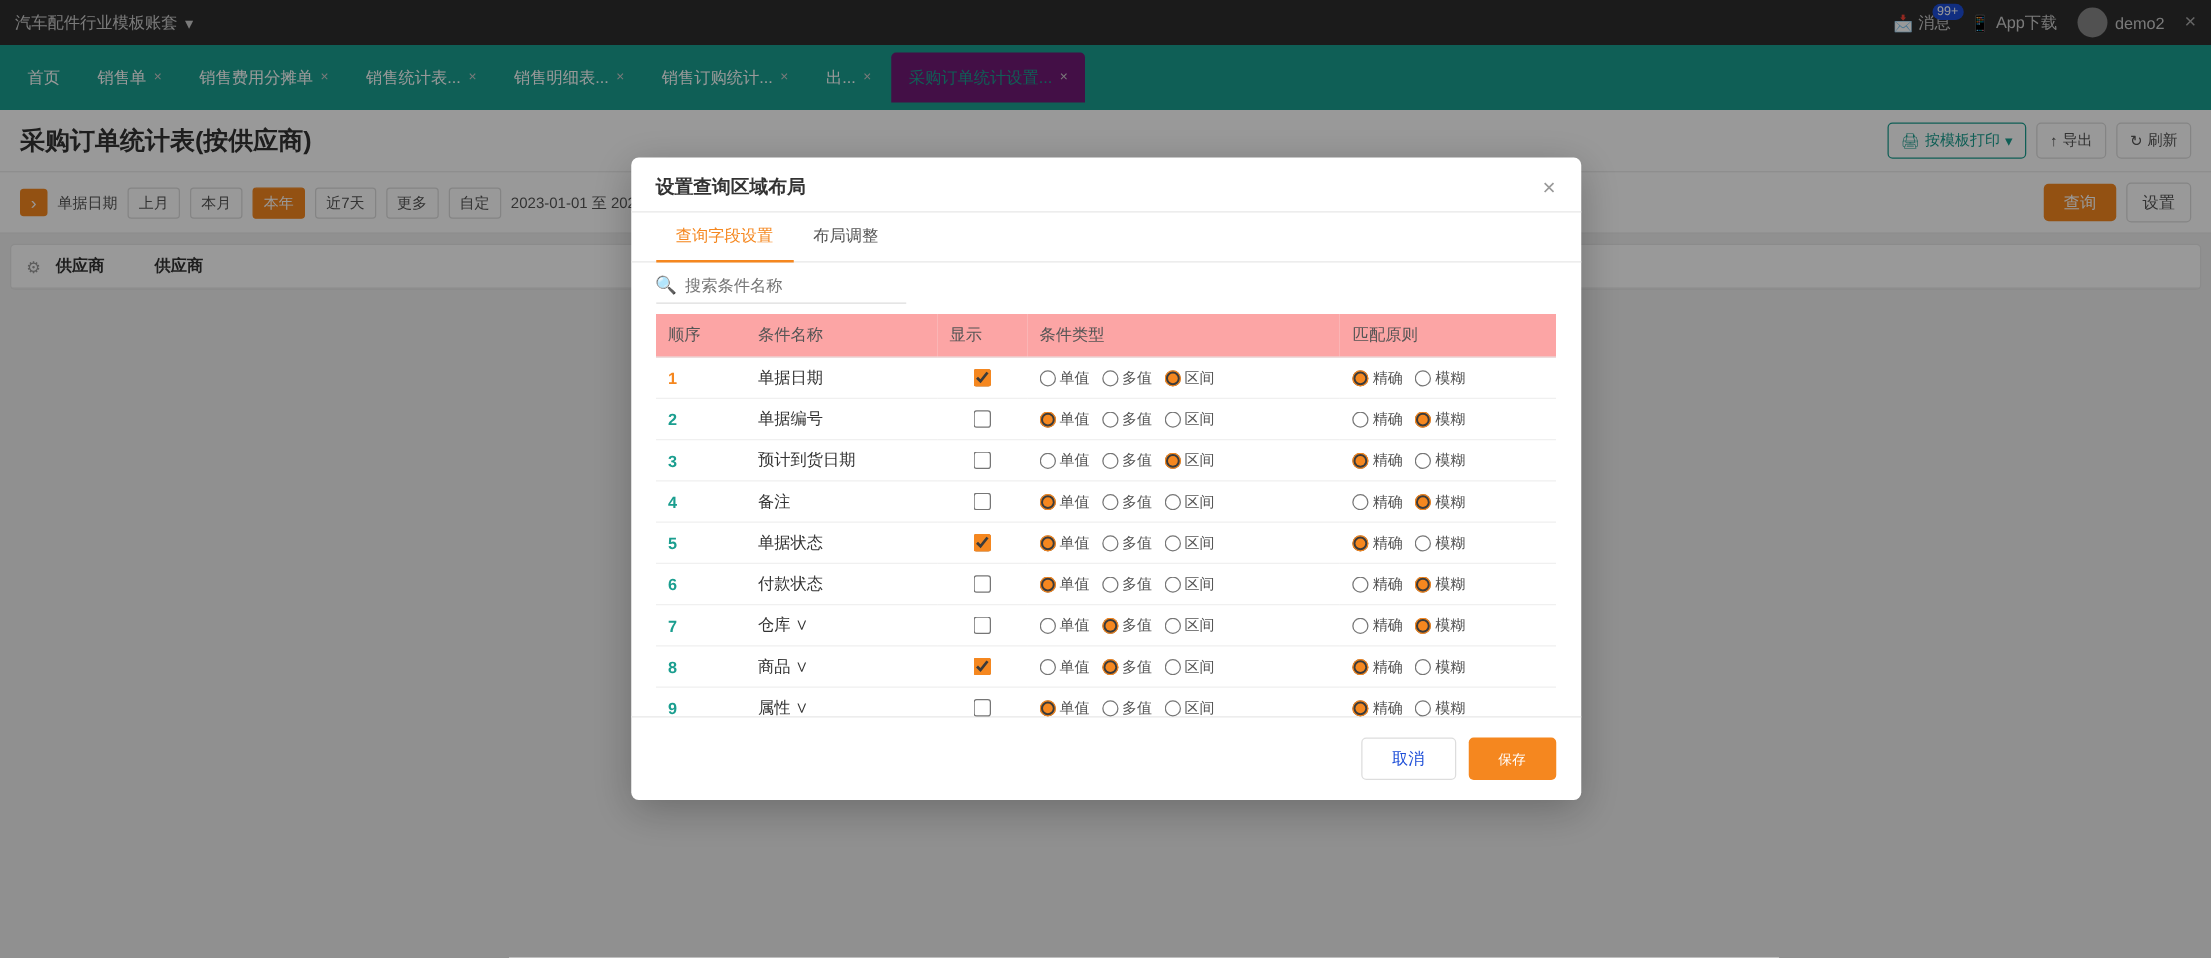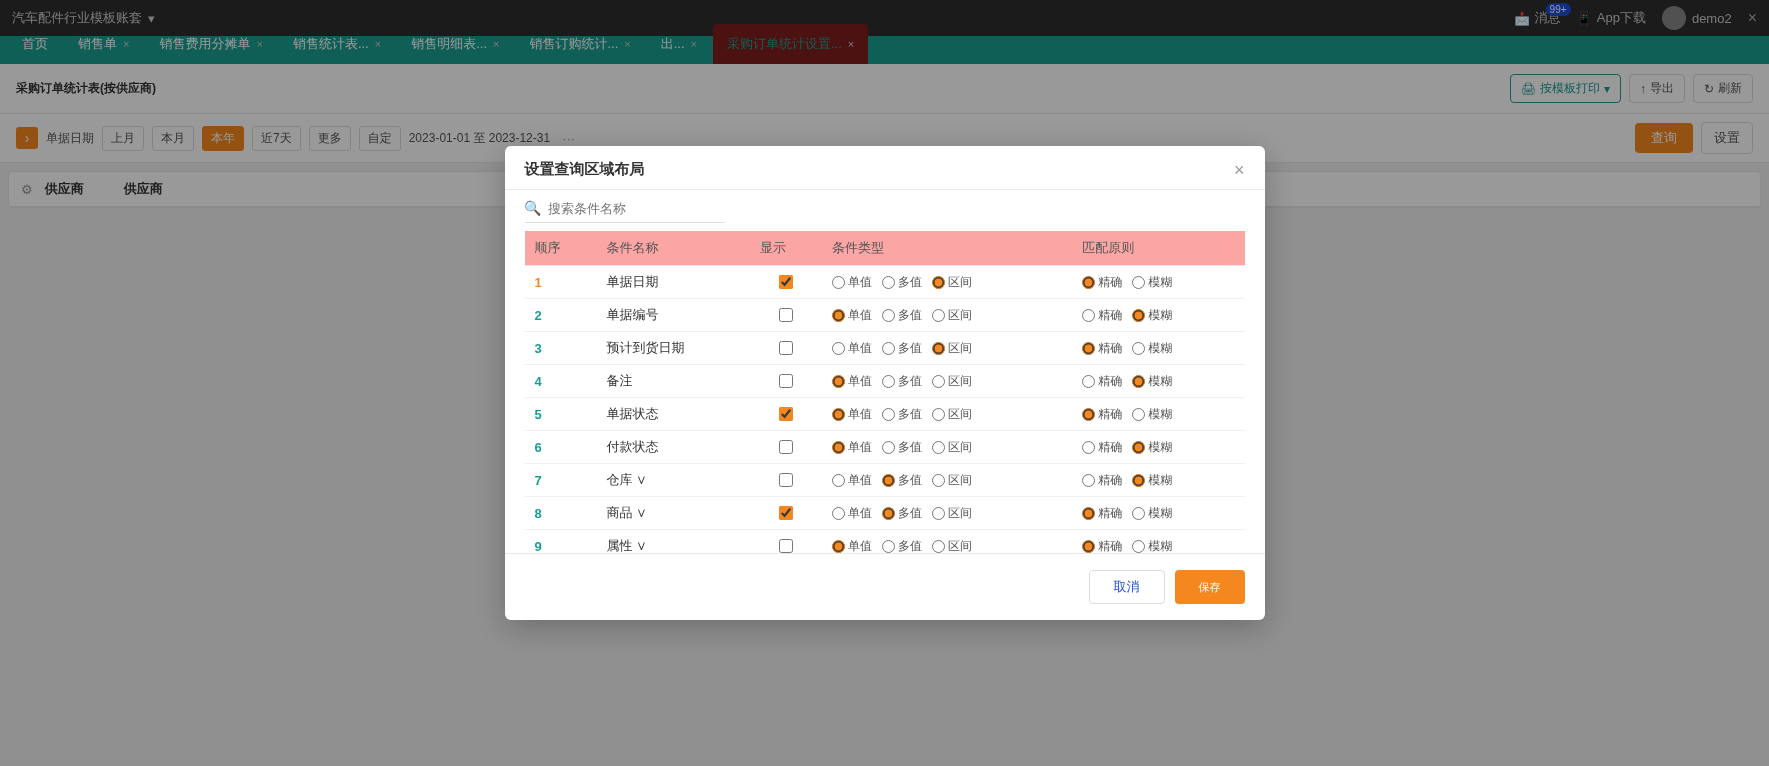--- a/index.html
+++ b/index.html
@@ -26,49 +26,49 @@
       padding: 1px 4px;
       position: absolute;
       top: -6px;
       right: -10px;
     }
     .top-bar-right .close-x { cursor: pointer; color: #aaa; font-size: 16px; }
 
     
     .nav-bar {
       background: #1a9e8f;
-      height: 28px;
-      display: flex;
-      align-items: flex-end;
+      height: 52px;
+      display: flex;
+      align-items: center;
       padding: 0 0 0 8px;
       gap: 2px;
     }
     .nav-tab {
       height: 40px;
       display: flex;
       align-items: center;
       padding: 0 14px;
       color: #fff;
       font-size: 13px;
       cursor: pointer;
       white-space: nowrap;
     }
-    .nav-tab.active { background: #7f1d1d; color: #1a9e8f; border-radius: 4px 4px 0 0; }
+    .nav-tab.active { background: #701a75; color: #1a9e8f; border-radius: 4px 4px 0 0; }
     .nav-tab .close-tab { margin-left: 6px; font-size: 11px; color: #ccc; }
 
     
     .page-header {
       background: #fff;
       padding: 10px 16px;
       border-bottom: 1px solid #e8e8e8;
       display: flex;
       align-items: center;
       justify-content: space-between;
     }
-    .page-title { font-size: 12px; font-weight: bold; color: #333; }
+    .page-title { font-size: 20px; font-weight: bold; color: #333; }
     .page-actions { display: flex; gap: 8px; align-items: center; }
     .btn-print, .btn-export, .btn-refresh {
       display: flex; align-items: center; gap: 4px;
       padding: 5px 10px; border: 1px solid #ddd;
       background: #fff; border-radius: 4px; cursor: pointer;
       font-size: 12px; color: #555;
     }
     .btn-print { color: #1a9e8f; border-color: #1a9e8f; }
 
     
@@ -412,20 +412,28 @@
 </div>
 
 <div class="overlay">
   <div class="dialog">
 
     <div class="dialog-header">
       <span class="dialog-title">设置查询区域布局</span>
       <button class="dialog-close">×</button>
     </div>
 
+    <div class="dialog-tabs">
+      <div class="dialog-tab active">
+        <span>查询字段设置</span>
+      </div>
+      <div class="dialog-tab">
+        <span>布局调整</span>
+      </div>
+    </div>
 
     <div class="dialog-search">
       <div class="search-box">
         <span class="search-icon">🔍</span>
         <input class="search-input" type="text" placeholder="搜索条件名称" style="">
       </div>
     </div>
 
     <div class="dialog-body">
       <div class="table-scroll">

